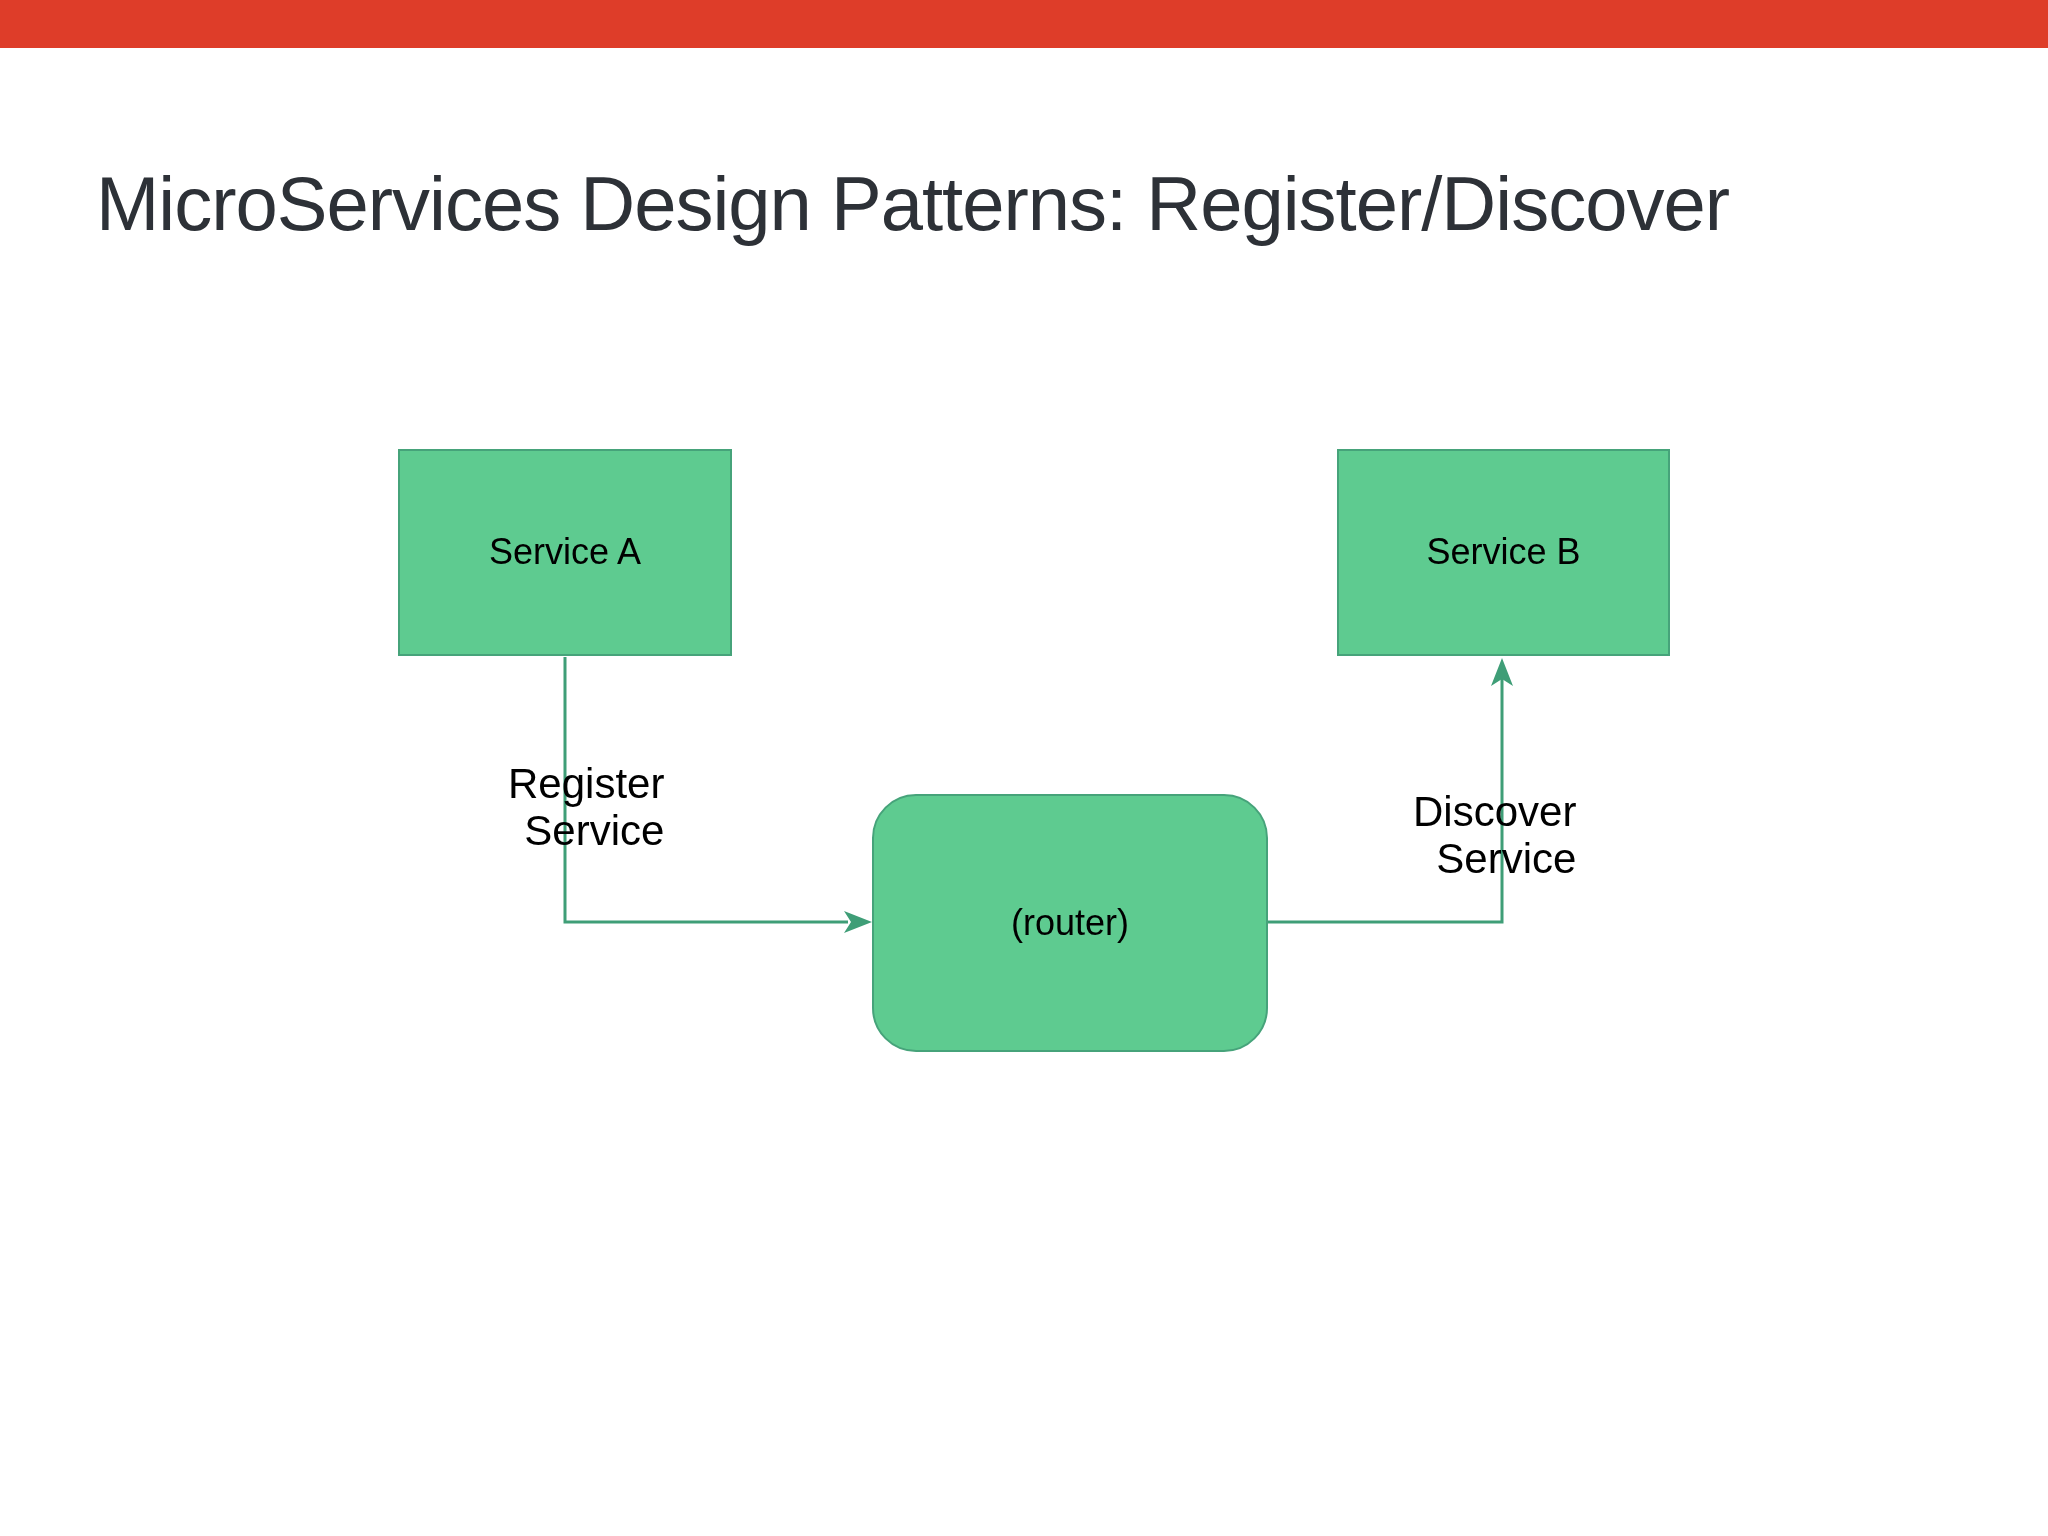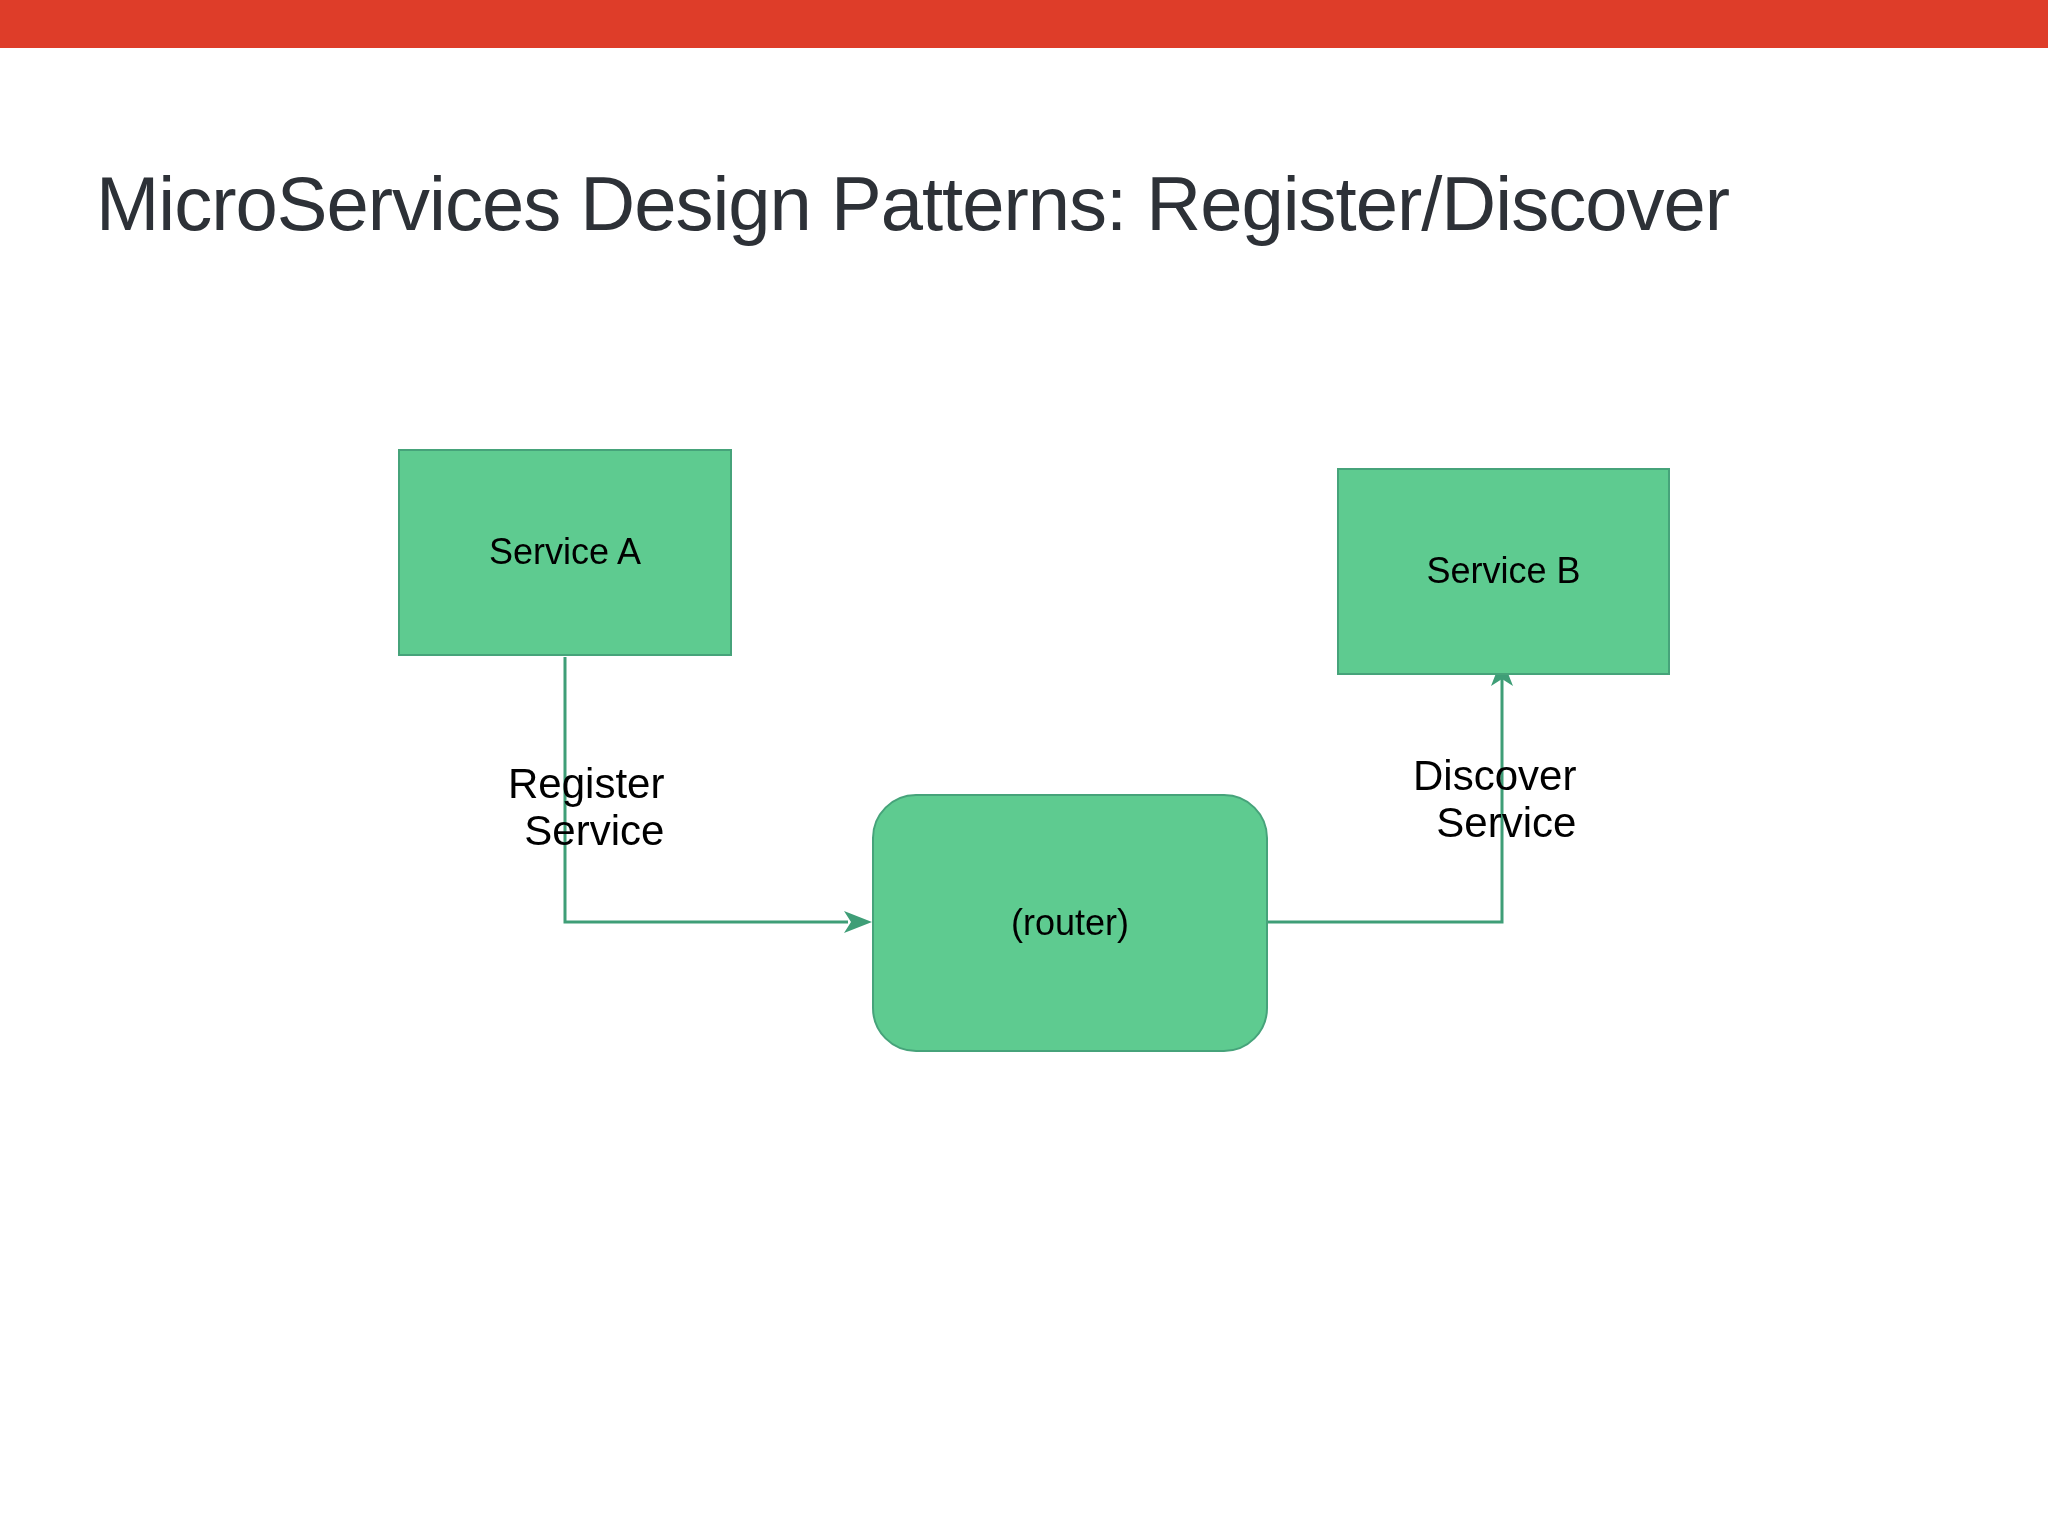--- a/index.html
+++ b/index.html
@@ -75,37 +75,37 @@
     flex-direction: column;
     align-items: center;
     justify-content: center;
     text-align: center;
     font-size: 36px;
     line-height: 1.18;
     color: #000000;
     z-index: 2;
   }
   .box-service-a { left: 398px; top: 449px; width: 334px; height: 207px; }
-  .box-service-b { left: 1337px; top: 449px; width: 333px; height: 207px; margin-top: 19px; }
+  .box-service-b { left: 1337px; top: 449px; width: 333px; height: 207px; }
   .box-registry  {
     left: 872px; top: 794px; width: 396px; height: 258px;
     border-radius: 44px;
   }
   
   .edge-label {
     position: absolute;
     font-size: 42px;
     line-height: 1.12;
     color: #000000;
     text-align: right;
     z-index: 3;
     white-space: nowrap;
   }
   .label-register { left: 508px; top: 760px; }
-  .label-discover { left: 1413px; top: 752px; }
+  .label-discover { left: 1413px; top: 788px; }
   .edge-label span { display: block; }
 </style>
 </head>
 <body>
 
 <div class="slide">
 
   <div class="top-bar"></div>
 
   <h1 class="title">MicroServices Design Patterns: Register/Discover</h1>

